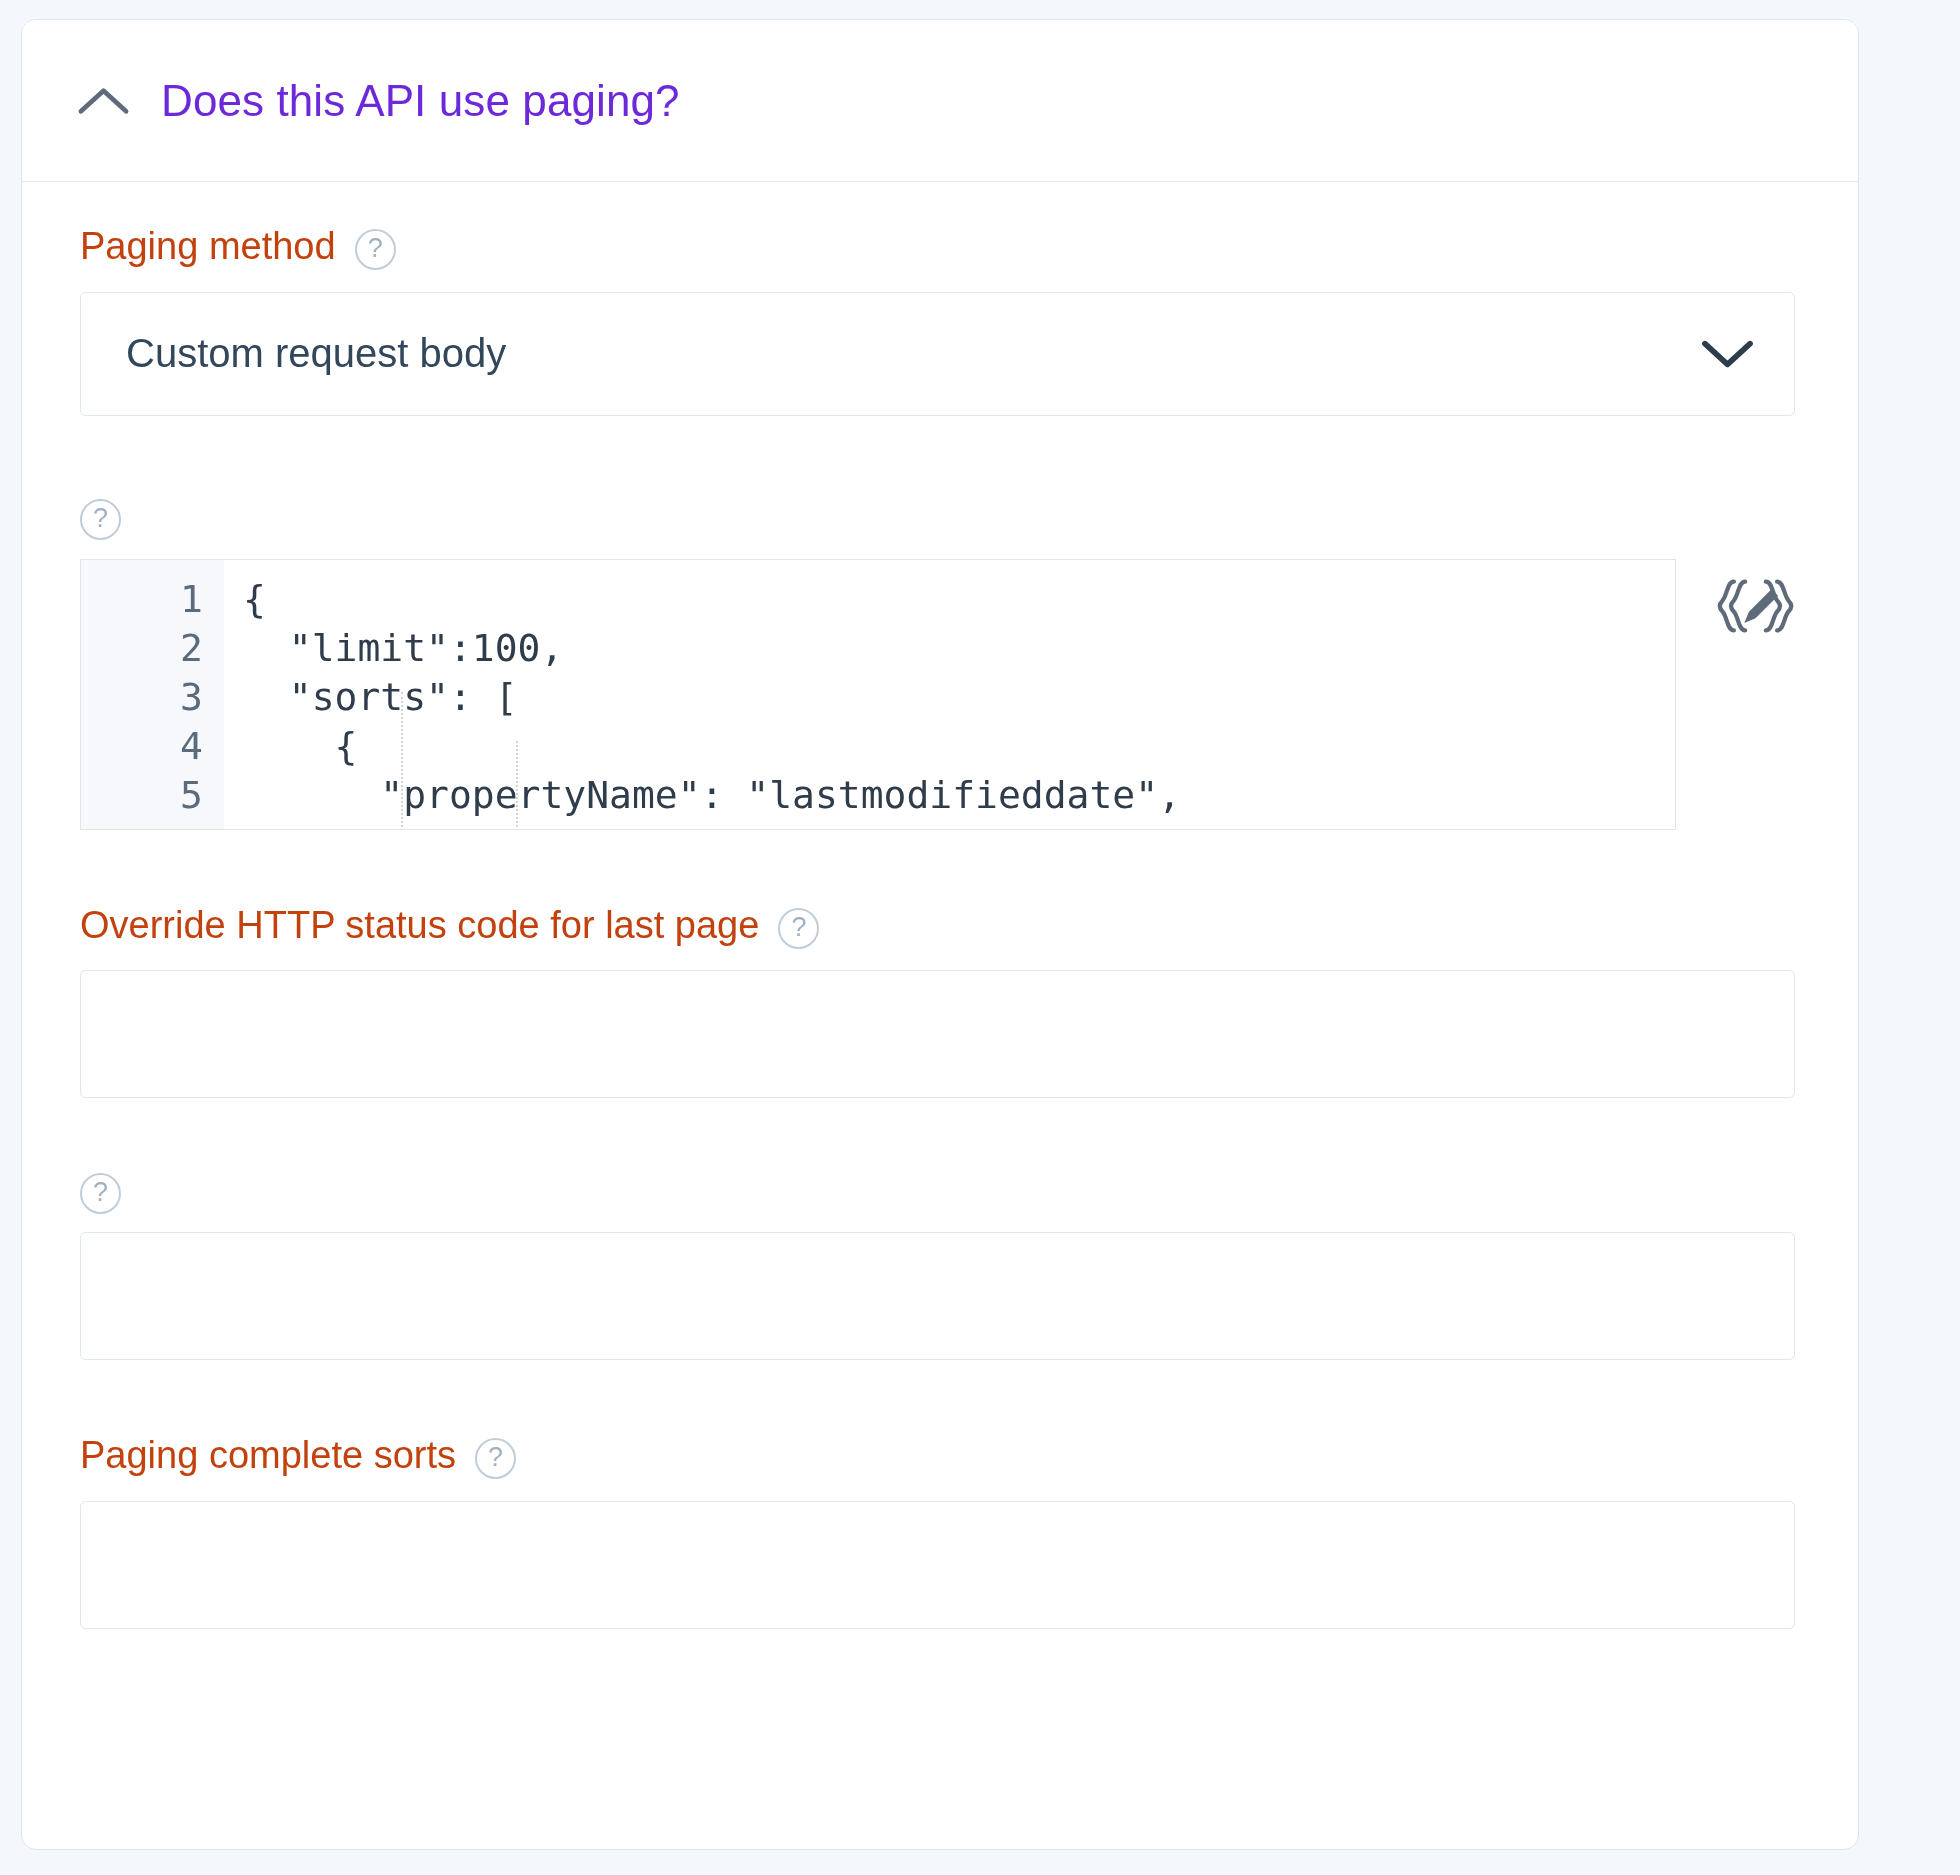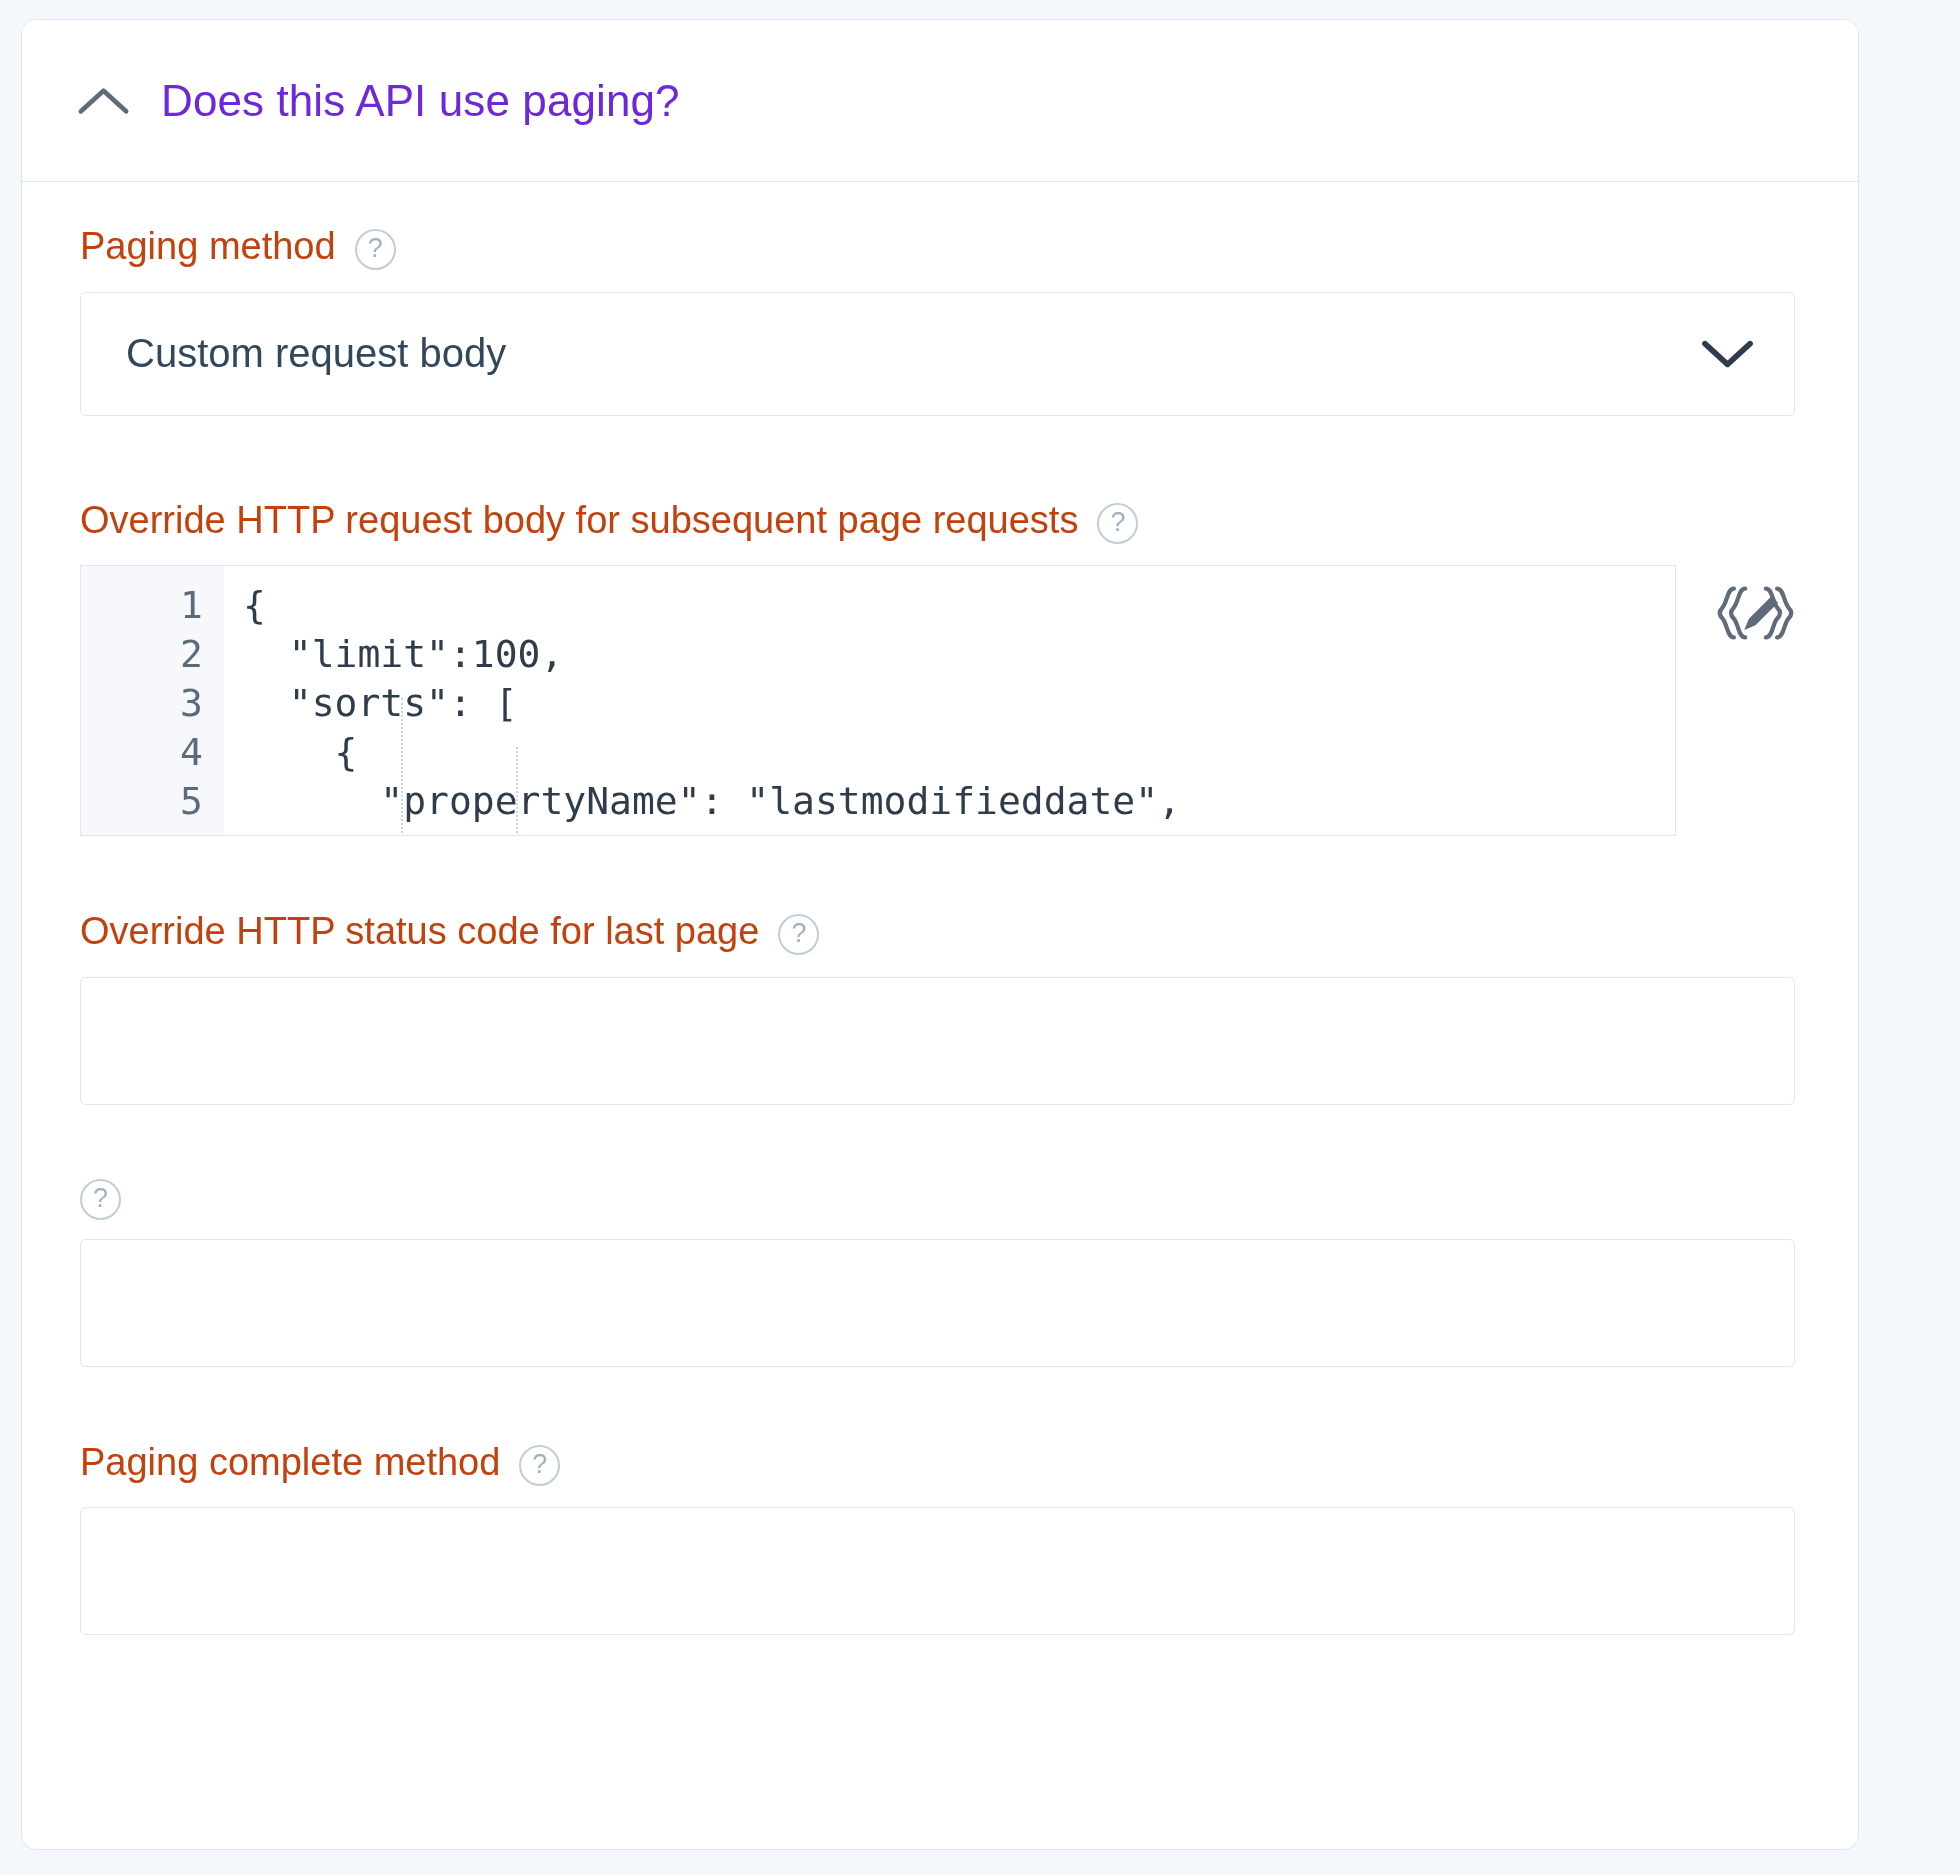--- a/index.html
+++ b/index.html
@@ -248,21 +248,20 @@
               <path d="M5 6 L29 28 L53 6" stroke="#2f3c4b" stroke-width="6" stroke-linecap="round" stroke-linejoin="round"></path>
             </svg>
           </span>
         </div>
       </div>
 
       <div class="gap-lg"></div>
 
       <div class="field">
         <div class="field-label-row">
-          <span class="field-label">Override HTTP request body for subsequent page requests</span>
           <span class="help-icon">
             <span>?</span>
           </span>
         </div>
 
         <div class="editor-row">
           <div class="code-editor">
             <div class="gutter">
               <div class="gutter-line">1</div>
               <div class="gutter-line">2</div>
@@ -315,21 +314,21 @@
             <span>?</span>
           </span>
         </div>
         <input class="text-input" type="text" value="" style="">
       </div>
 
       <div class="gap-md"></div>
 
       <div class="field">
         <div class="field-label-row">
-          <span class="field-label">Paging complete method</span>
+          <span class="field-label">Paging complete sorts</span>
           <span class="help-icon">
             <span>?</span>
           </span>
         </div>
         <input class="text-input" type="text" value="" style="">
       </div>
 
     </div>
   </div>
 </div>

